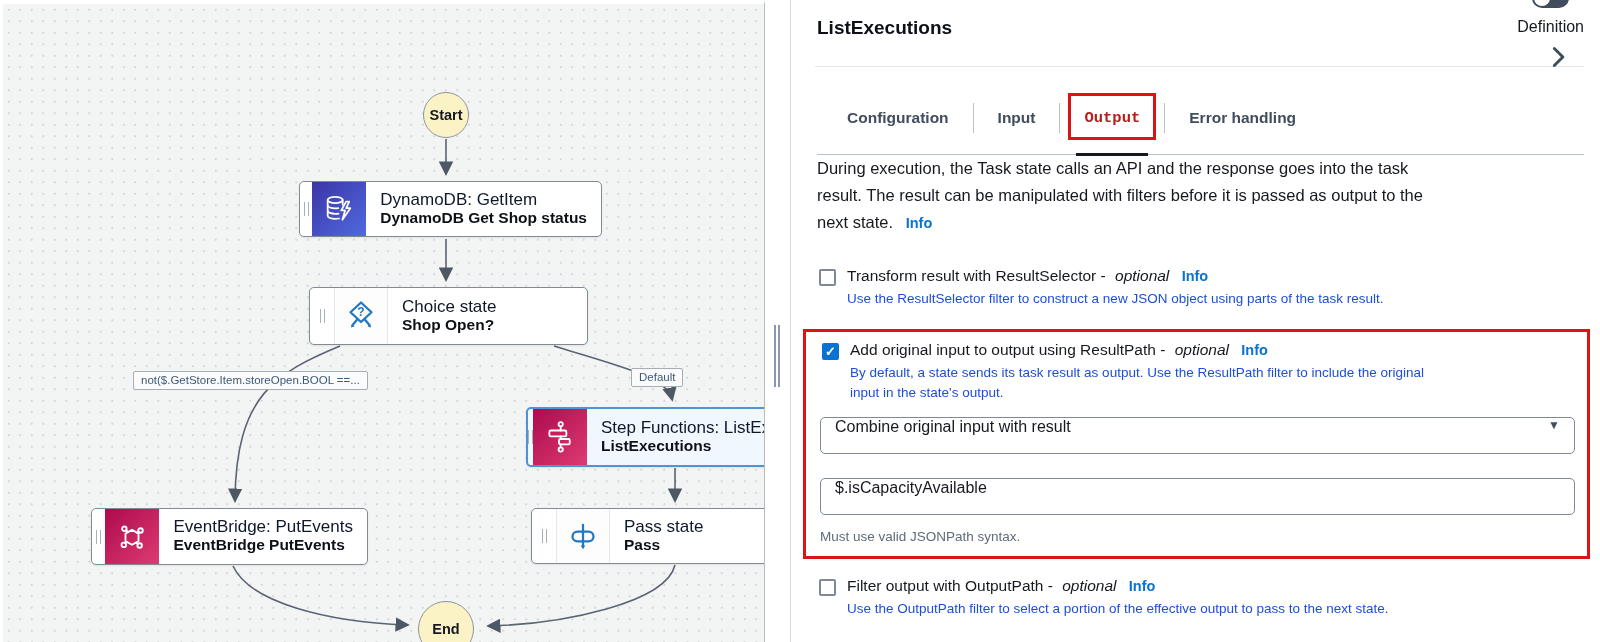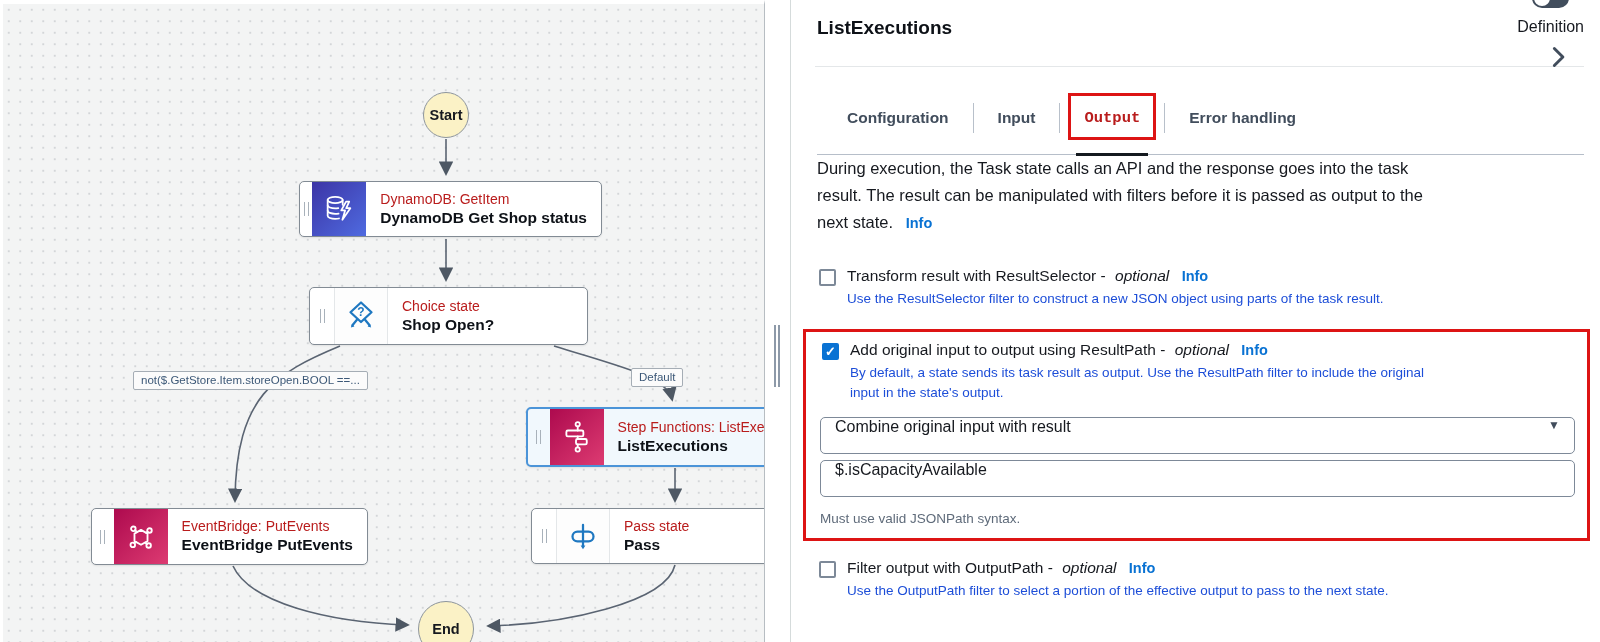--- a/index.html
+++ b/index.html
@@ -27,21 +27,21 @@
     border:1px solid #828b94; border-radius:5px; box-shadow:0 1px 2px rgba(0,0,0,.08);
   }
   .node.selected { border:2px solid #4b94d8; background:#f1f8fd; }
   .drag-handle { width:24px; display:flex; align-items:center; justify-content:center; }
   .drag-handle i { display:block; width:5px; height:14px; border-left:1.5px solid #a8b1ba; border-right:1.5px solid #a8b1ba; }
   .icon-box { width:54px; display:flex; align-items:center; justify-content:center; flex:0 0 54px; }
   .icon-box.grad-blue { background:linear-gradient(135deg,#3c35a6 0%,#4f6be0 100%); }
   .icon-box.grad-pink { background:linear-gradient(135deg,#ad0a4e 0%,#dd3b72 100%); }
   .icon-box.flow { border-left:1px solid #e4e7e9; border-right:1px solid #e4e7e9; background:#fdfdfd; }
   .node-text { display:flex; flex-direction:column; justify-content:center; padding:0 14px; white-space:nowrap; }
-  .node-type { font-size:14px; color:#b91c1c; line-height:17px; }
+  .node-type { font-size:17px; color:#0f172a; line-height:17px; }
   .node-name { font-size:15.5px; font-weight:700; color:#0d1117; line-height:20px; }
 
   .edge-label {
     position:absolute; background:#fbfbfb; border:1px solid #a5adb5; border-radius:2px;
     font-size:11.5px; color:#3c5877; padding:2px 7px 3px; white-space:nowrap;
   }
 
   
   .gutter { width:26px; background:#fff; position:relative; border-right:1px solid #d5dbdb; }
   .gutter .resize-handle { position:absolute; left:9px; top:325px; width:6px; height:62px;
@@ -83,21 +83,21 @@
   .annotated { border:3px solid #dd1414; margin:20px -6px 0 -14px; padding:9px 12px 12px 14px; }
   .annotated .cb-row { margin-top:0; }
 
   .select-box, .text-input {
     margin-top:12px; height:37px; width:100%; border:1px solid #7d8998; border-radius:5px; background:#fff;
     display:flex; align-items:flex-start; justify-content:space-between; padding:0 14px;
     font-size:16px; color:#16191f; font-family:"Liberation Sans", sans-serif;
   }
   .select-box { margin-top:14px; cursor:pointer; }
   .caret { font-size:12px; color:#414d5c; }
-  .text-input { margin-top:6px; }
+  .text-input { margin-top:24px; }
   .helper { font-size:13.5px; color:#5f6b7a; margin-top:14px; }
   .cb-row.last { margin-top:18px; }
 </style>
 </head>
 <body>
 
 <div class="app">
 
   <div class="canvas">
 

